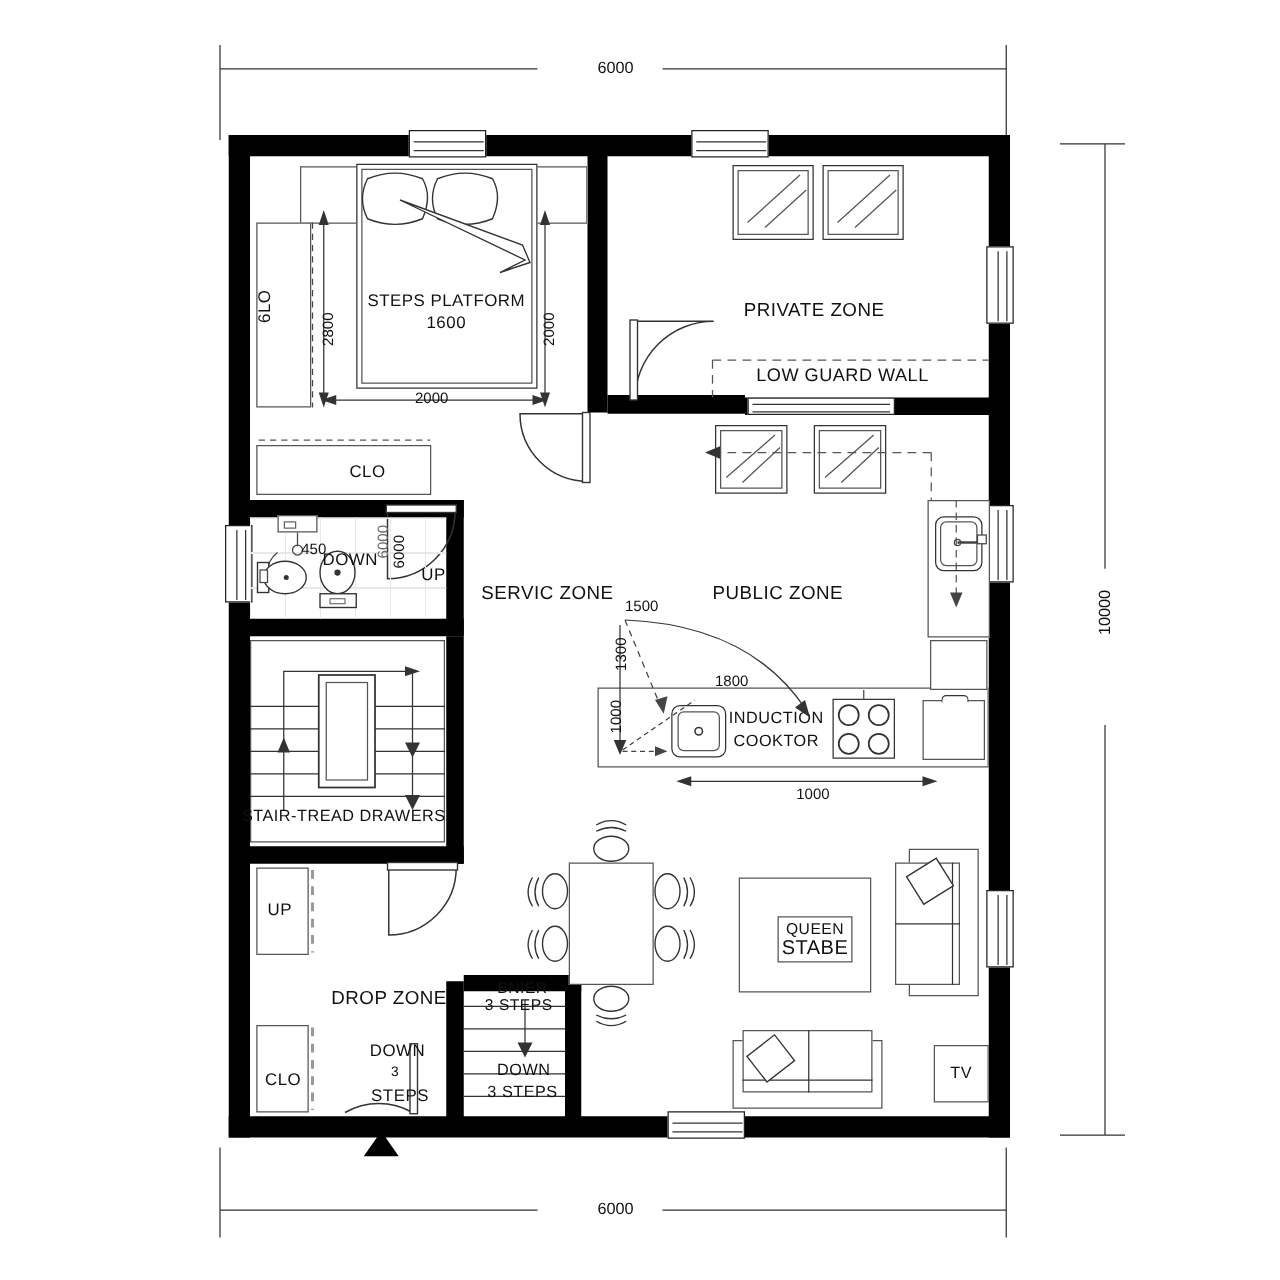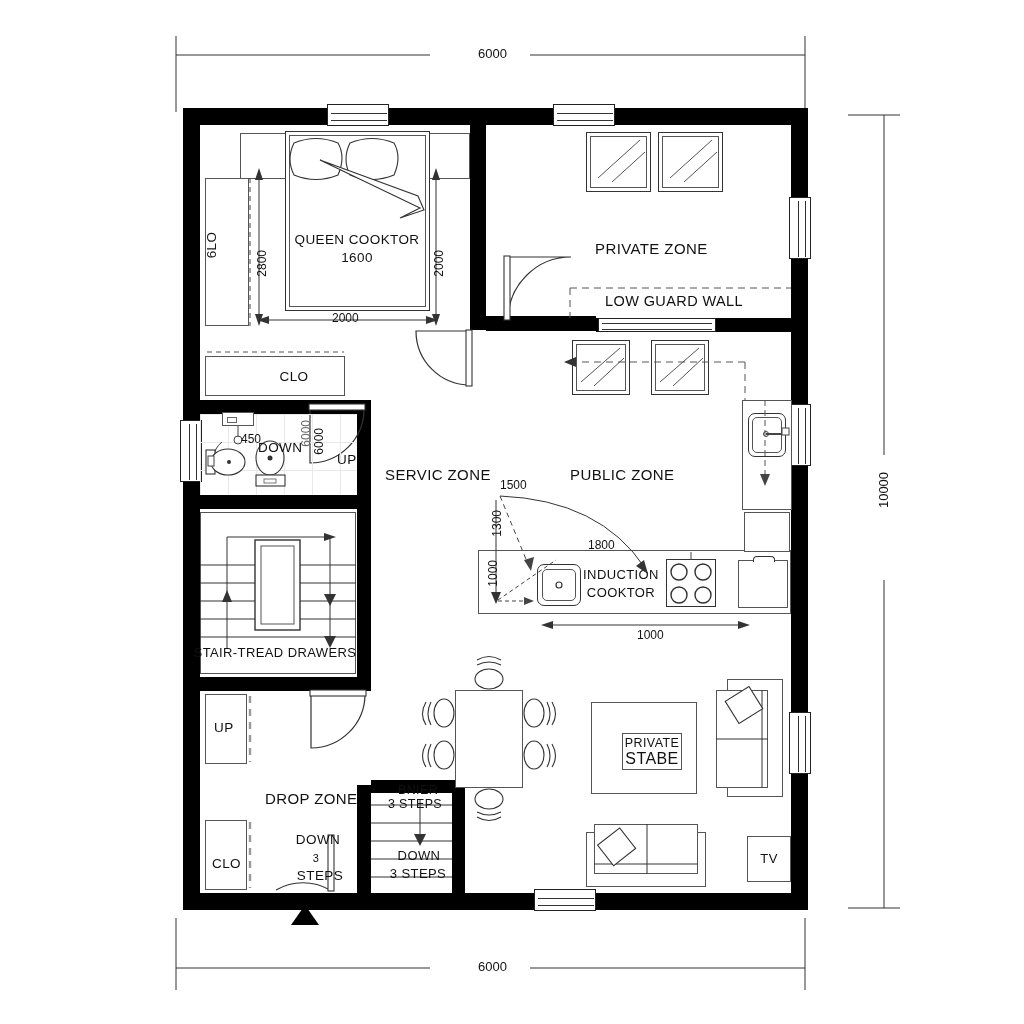--- a/index.html
+++ b/index.html
@@ -117,21 +117,21 @@
 
   <div class="box2" style="left:240px;top:133px;width:46px;height:46px;"></div>
   <div class="box2" style="left:424px;top:133px;width:46px;height:46px;"></div>
   <div class="box" style="left:285px;top:131px;width:145px;height:180px;"></div>
   <div class="box2" style="left:289px;top:135px;width:137px;height:172px;"></div>
   <svg width="1024" height="1024">
     <path d="M294,143 q22,-9 44,0 q8,14 0,32 q-22,9 -44,0 q-8,-16 0,-32 Z" fill="#fff" stroke="#333" stroke-width="1.1"></path>
     <path d="M350,143 q22,-9 44,0 q8,14 0,32 q-22,9 -44,0 q-8,-16 0,-32 Z" fill="#fff" stroke="#333" stroke-width="1.1"></path>
     <path d="M320,160 L420,208 L400,218 L424,210 L418,196 Z" fill="#fff" stroke="#333" stroke-width="1.1"></path>
   </svg>
-  <div class="lbl c" style="left:357px;top:240px;">QUEEN COOKTOR</div>
+  <div class="lbl c" style="left:357px;top:240px;">STEPS PLATFORM</div>
   <div class="lbl c" style="left:357px;top:258px;">1600</div>
 
   <div class="box2" style="left:205px;top:178px;width:44px;height:148px;"></div>
   <div class="lbl" style="left:227px;top:245px;transform:rotate(180deg) translate(50%,-50%);transform-origin:0 0;writing-mode:vertical-rl;">6LO</div>
 
   <div class="box2" style="left:205px;top:356px;width:140px;height:40px;"></div>
   <div class="lbl c" style="left:294px;top:377px;">CLO</div>
 
   <svg width="1024" height="1024">
     <line x1="259" y1="172" x2="259" y2="322" stroke="#333" stroke-width="1"></line>
@@ -310,21 +310,21 @@
     <polygon points="496,604 491,592 501,592" fill="#333"></polygon>
     <path d="M498,600 L556,560" fill="none" stroke="#444" stroke-width="1" stroke-dasharray="4,3"></path>
     <line x1="498" y1="601" x2="528" y2="601" stroke="#444" stroke-width="1" stroke-dasharray="4,3"></line>
     <polygon points="534,601 524,597 524,605" fill="#444"></polygon>
     <line x1="546" y1="625" x2="745" y2="625" stroke="#333" stroke-width="1"></line>
     <polygon points="541,625 553,621 553,629" fill="#333"></polygon>
     <polygon points="750,625 738,621 738,629" fill="#333"></polygon>
   </svg>
   <div class="dim sm" style="left:500px;top:478px;">1500</div>
   <div class="dim sm" style="left:490px;top:510px;writing-mode:vertical-rl;transform:rotate(180deg);">1300</div>
-  <div class="dim sm" style="left:572px;top:538px;margin-left:16px;">1800</div>
+  <div class="dim sm" style="left:572px;top:538px;">1800</div>
   <div class="dim sm" style="left:486px;top:560px;writing-mode:vertical-rl;transform:rotate(180deg);">1000</div>
   <div class="dim sm" style="left:637px;top:628px;">1000</div>
 
   <div class="box2" style="left:455px;top:690px;width:68px;height:98px;"></div>
   <svg width="1024" height="1024">
     <g fill="#fff" stroke="#333" stroke-width="1.1">
       <ellipse cx="489" cy="679" rx="14" ry="10"></ellipse>
       <ellipse cx="489" cy="799" rx="14" ry="10"></ellipse>
       <ellipse cx="444" cy="713" rx="10" ry="14"></ellipse>
       <ellipse cx="444" cy="755" rx="10" ry="14"></ellipse>
@@ -342,21 +342,21 @@
         <path d="M426,744 q-7,12 0,23"></path>
       <path d="M547,702 q6,12 0,23"></path>
         <path d="M552,702 q7,12 0,23"></path>
       <path d="M547,744 q6,12 0,23"></path>
         <path d="M552,744 q7,12 0,23"></path>
     </g>
   </svg>
 
   <div class="box2" style="left:591px;top:702px;width:106px;height:92px;"></div>
   <div class="box2" style="left:622px;top:733px;width:60px;height:37px;"></div>
-  <div class="lbl c" style="left:652px;top:743px;font-size:12.5px;">PRIVATE</div>
+  <div class="lbl c" style="left:652px;top:743px;font-size:12.5px;">QUEEN</div>
   <div class="lbl c" style="left:652px;top:759px;font-size:16px;">STABE</div>
 
   <div class="box2" style="left:727px;top:679px;width:56px;height:118px;"></div>
   <div class="box2" style="left:716px;top:690px;width:52px;height:98px;"></div>
   <svg width="1024" height="1024">
     <line x1="716" y1="739" x2="768" y2="739" stroke="#333" stroke-width="1"></line>
     <line x1="762" y1="690" x2="762" y2="788" stroke="#333" stroke-width="1"></line>
     <g transform="rotate(-32 744 705)">
       <rect x="730" y="692" width="28" height="26" fill="#fff" stroke="#333" stroke-width="1.1"></rect>
     </g>

